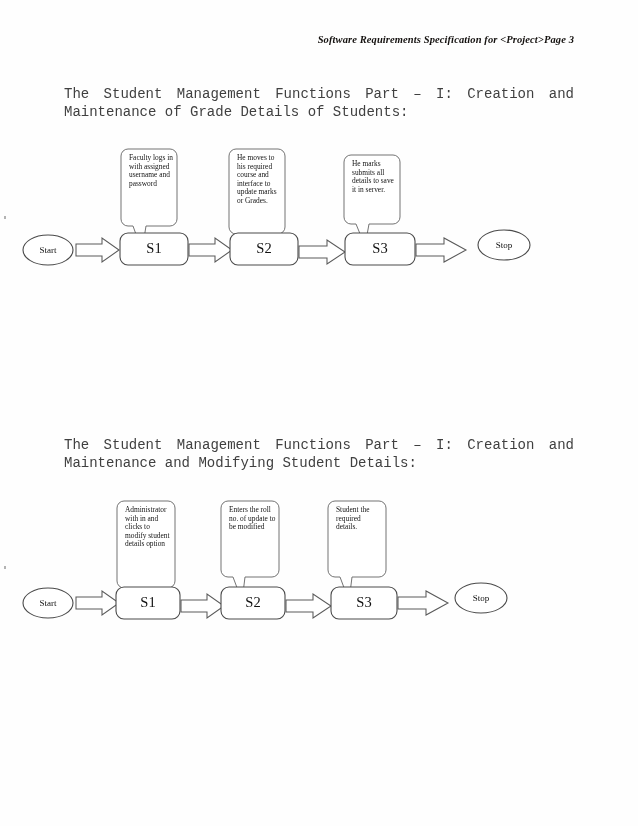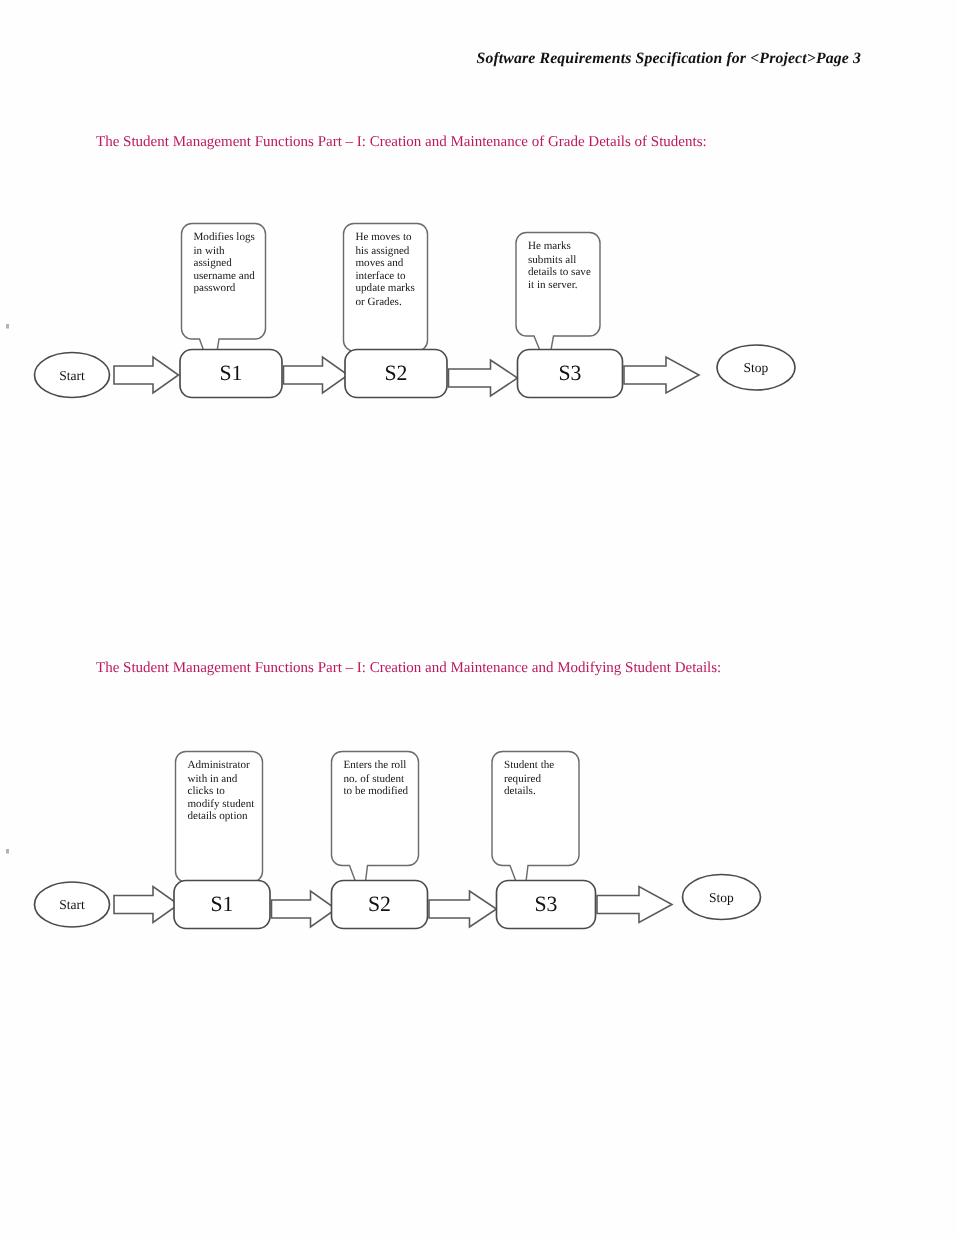--- a/index.html
+++ b/index.html
@@ -38,24 +38,25 @@
     color: #14110f;
   }
   .doc-header .hdr-title { white-space: nowrap; }
   .doc-header .hdr-page  { white-space: nowrap; }
 
   
   .section-para {
     position: absolute;
     left: 64px;
     width: 510px;
-    font-size: 10px;
+    font-size: 14px;
     line-height: 17.5px;
     text-align: justify;
-    color: #be185d;
+    color: #404040;
+    font-family: Liberation Mono, monospace;
   }
   #para-1 { top: 86px; }
   #para-2 { top: 437px; }
 
   
   .diagram {
     position: absolute;
     left: 0;
     width: 638px;
   }
@@ -119,30 +120,30 @@
 
   <div class="section-para" id="para-1">The Student Management Functions Part – I: Creation and Maintenance of Grade Details of Students:</div>
 
   <div class="diagram" id="diagram-1">
     <svg viewBox="0 0 638 140" xmlns="http://www.w3.org/2000/svg">
 
       <g>
         <path class="bubble-shape" d="M128,9 h42 a7,7 0 0 1 7,7 v63 a7,7 0 0 1 -7,7 h-24 l-4,25 l-9,-25 h-5 a7,7 0 0 1 -7,-7 v-63 a7,7 0 0 1 7,-7 z"></path>
         <foreignObject x="124" y="10" width="54" height="72">
           <div xmlns="http://www.w3.org/1999/xhtml" class="bubble-fo-wrap">
-            <div class="bubble-text">Modifies logs in with assigned username and password</div>
+            <div class="bubble-text">Faculty logs in with assigned username and password</div>
           </div>
         </foreignObject>
       </g>
 
       <g>
         <path class="bubble-shape" d="M236,9 h42 a7,7 0 0 1 7,7 v71 a7,7 0 0 1 -7,7 h-24 l-4,21 l-9,-21 h-5 a7,7 0 0 1 -7,-7 v-71 a7,7 0 0 1 7,-7 z"></path>
         <foreignObject x="232" y="10" width="54" height="80">
           <div xmlns="http://www.w3.org/1999/xhtml" class="bubble-fo-wrap">
-            <div class="bubble-text">He moves to his assigned moves and interface to update marks or Grades.</div>
+            <div class="bubble-text">He moves to his required course and interface to update marks or Grades.</div>
           </div>
         </foreignObject>
       </g>
 
       <g>
         <path class="bubble-shape" d="M351,15 h42 a7,7 0 0 1 7,7 v55 a7,7 0 0 1 -7,7 h-24 l-4,22 l-9,-22 h-5 a7,7 0 0 1 -7,-7 v-55 a7,7 0 0 1 7,-7 z"></path>
         <foreignObject x="347" y="16" width="54" height="64">
           <div xmlns="http://www.w3.org/1999/xhtml" class="bubble-fo-wrap">
             <div class="bubble-text">He marks submits all details to save it in server.</div>
           </div>
@@ -195,21 +196,21 @@
           <div xmlns="http://www.w3.org/1999/xhtml" class="bubble-fo-wrap">
             <div class="bubble-text">Administrator with in and clicks to modify student details option</div>
           </div>
         </foreignObject>
       </g>
 
       <g>
         <path class="bubble-shape" d="M228,11 h44 a7,7 0 0 1 7,7 v62 a7,7 0 0 1 -7,7 h-27 l-3,24 l-9,-24 h-5 a7,7 0 0 1 -7,-7 v-62 a7,7 0 0 1 7,-7 z"></path>
         <foreignObject x="224" y="12" width="56" height="72">
           <div xmlns="http://www.w3.org/1999/xhtml" class="bubble-fo-wrap">
-            <div class="bubble-text">Enters the roll no. of student to be modified</div>
+            <div class="bubble-text">Enters the roll no. of update to be modified</div>
           </div>
         </foreignObject>
       </g>
 
       <g>
         <path class="bubble-shape" d="M335,11 h44 a7,7 0 0 1 7,7 v62 a7,7 0 0 1 -7,7 h-27 l-3,24 l-9,-24 h-5 a7,7 0 0 1 -7,-7 v-62 a7,7 0 0 1 7,-7 z"></path>
         <foreignObject x="331" y="12" width="56" height="72">
           <div xmlns="http://www.w3.org/1999/xhtml" class="bubble-fo-wrap">
             <div class="bubble-text">Student the required details.</div>
           </div>

